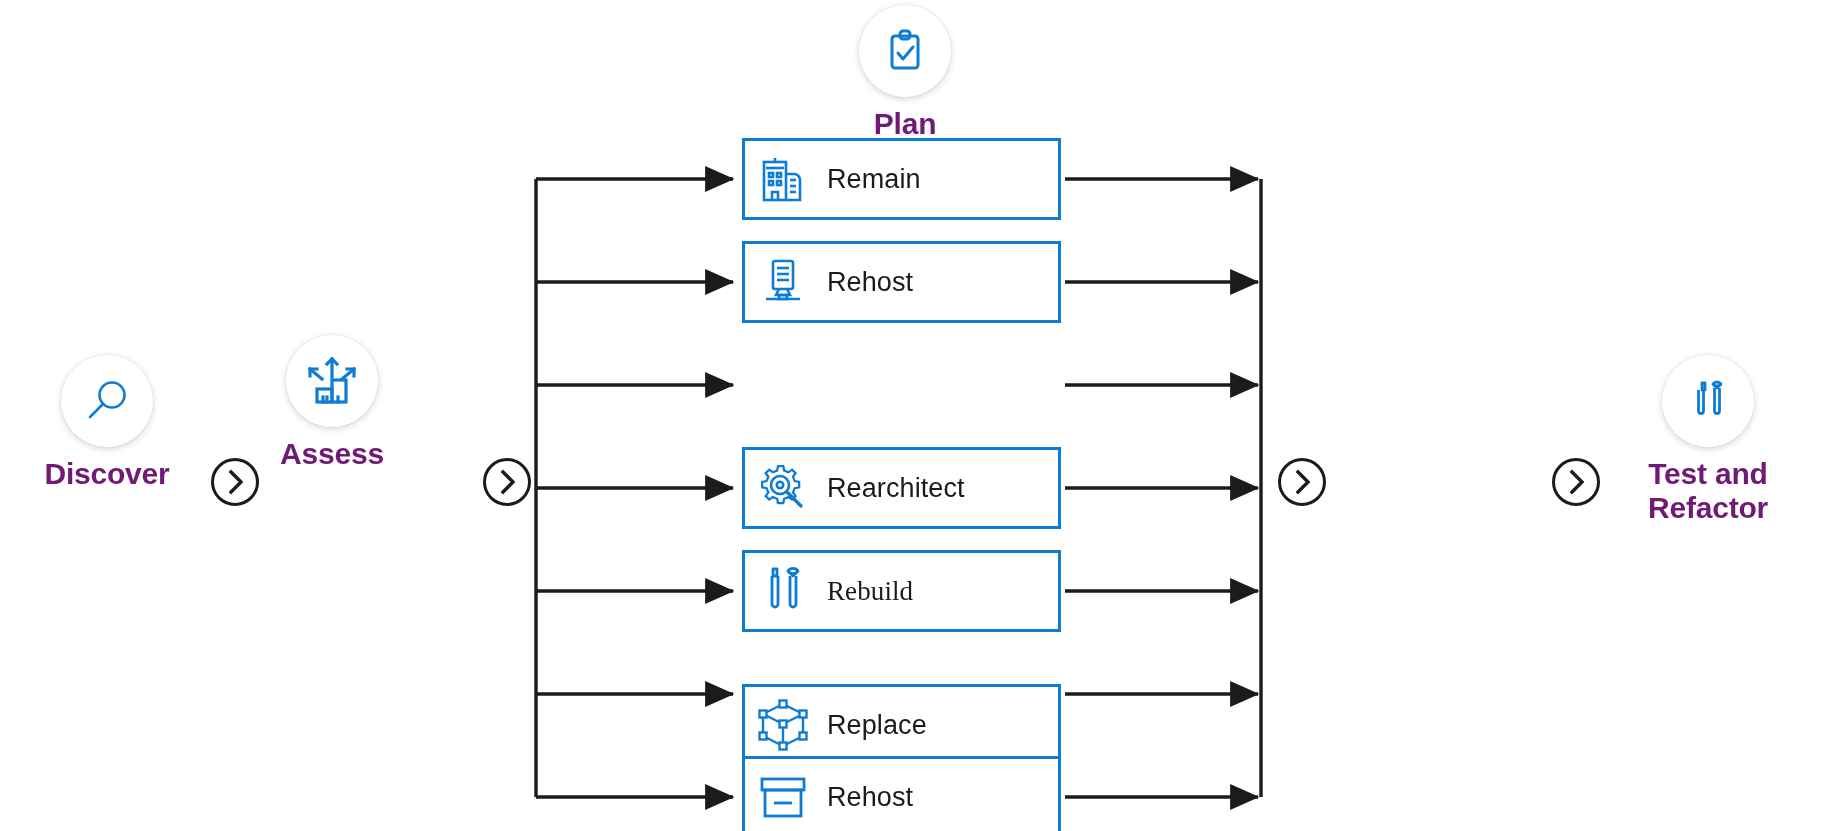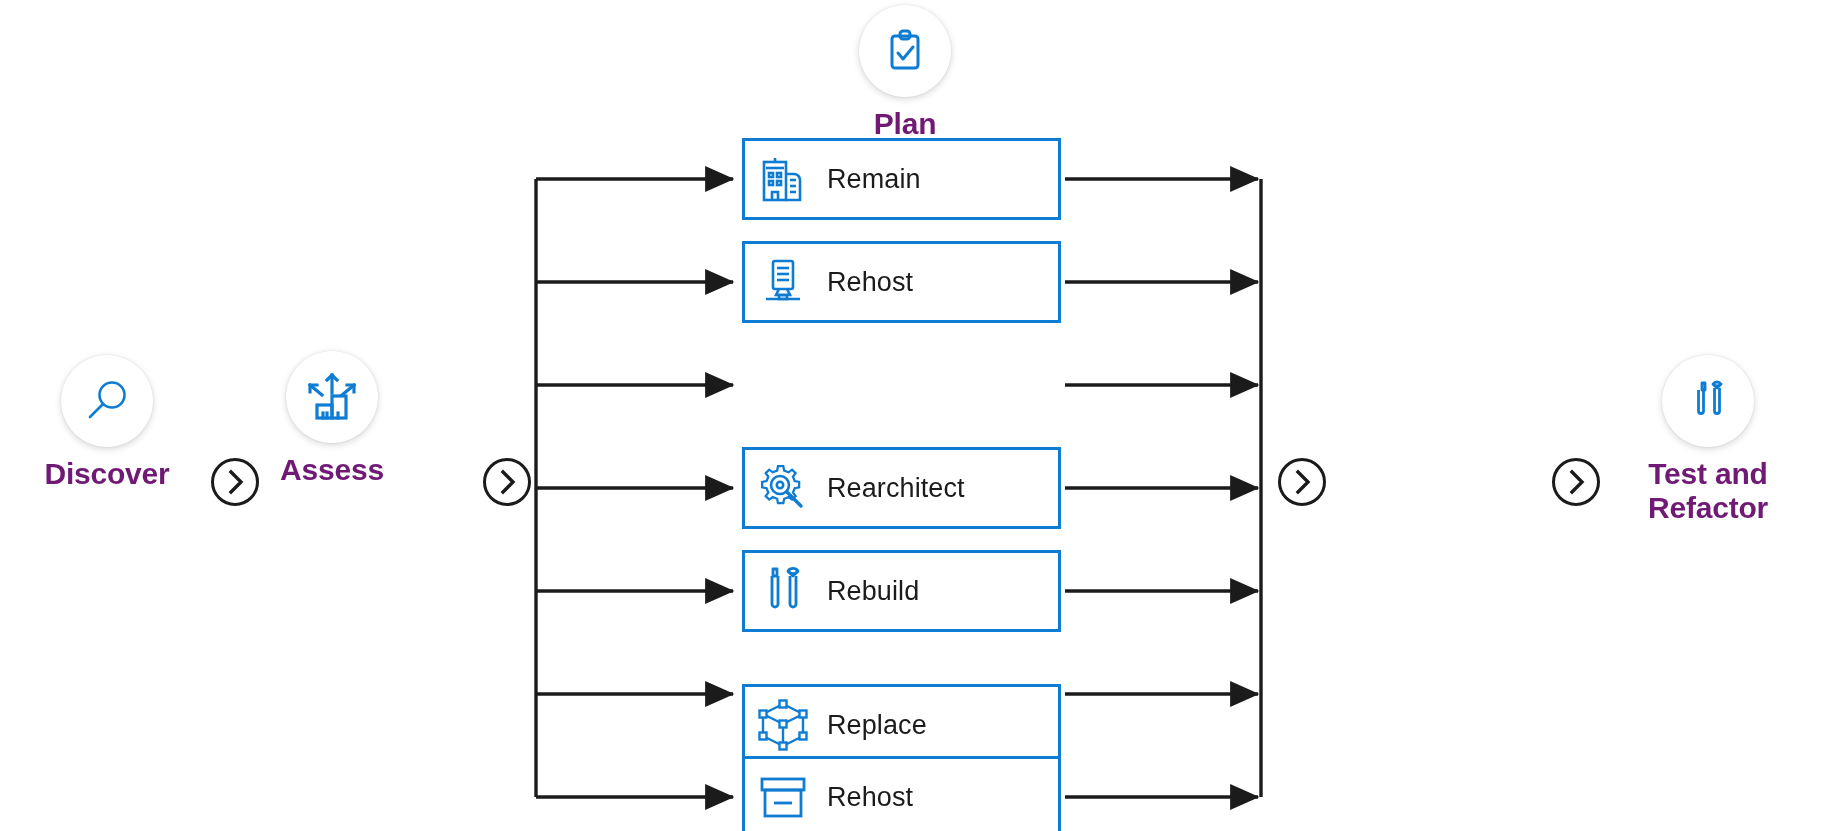--- a/index.html
+++ b/index.html
@@ -158,21 +158,21 @@
       <span>
         <svg width="52" height="52" viewBox="0 0 52 52">
           <circle cx="31" cy="20" r="12.5" fill="none" stroke="#0f7cd4" stroke-width="2.6"></circle>
           <line x1="22" y1="29" x2="9" y2="42" stroke="#0f7cd4" stroke-width="2.6" stroke-linecap="round"></line>
         </svg>
       </span>
     </div>
     <div class="phase-label">Discover</div>
   </div>
 
-  <div class="phase" style="left:217px;top:351px;">
+  <div class="phase" style="left:217px;top:335px;">
     <div class="phase-disc">
       <span>
         <svg width="56" height="56" viewBox="0 0 56 56">
           <g fill="none" stroke="#0f7cd4" stroke-width="3.2" stroke-linecap="square">
 
             <rect x="13" y="36" width="15" height="13"></rect>
             <rect x="28" y="27" width="14" height="22"></rect>
             <line x1="19" y1="44" x2="19" y2="49"></line>
             <line x1="23" y1="44" x2="23" y2="49"></line>
             <line x1="34" y1="44" x2="34" y2="49"></line>
@@ -275,21 +275,21 @@
           <path d="M22,4 l6,0 l1,5 l5,2 l4,-3 l4,4 l-3,4 l2,5 l5,1 l0,6 l-5,1 l-2,5 l3,4 l-4,4 l-4,-3 l-5,2 l-1,5 l-6,0 l-1,-5 l-5,-2 l-4,3 l-4,-4 l3,-4 l-2,-5 l-5,-1 l0,-6 l5,-1 l2,-5 l-3,-4 l4,-4 l4,3 l5,-2 z" transform="translate(-1,-1) scale(0.88) translate(3,3)"></path>
           <circle cx="23" cy="24" r="9"></circle>
           <circle cx="23" cy="24" r="3.2"></circle>
           <line x1="30" y1="31" x2="44" y2="45" stroke-width="3.4" stroke-linecap="round"></line>
         </g>
       </svg>
     </div>
     <div class="opt-label">Rearchitect</div>
   </div>
 
-  <div class="opt-box" style="top:550px;">
+  <div class="opt-box" style="top:550px;font-family:Liberation Serif, serif;">
     <div class="opt-icon">
       <svg width="50" height="54" viewBox="0 0 50 54">
         <g fill="none" stroke="#0f7cd4" stroke-width="2.8" stroke-linejoin="round">
           <path d="M15,5 L15,12 L19,12 L19,5 Z"></path>
           <path d="M16,12 L16,40 a3,3 0 0 0 3,3 a3,3 0 0 0 3,-3 L22,12" transform="translate(-2,0)"></path>
           <path d="M30,7 a6,6 0 0 1 10,0 l-5,5 z"></path>
           <path d="M30,7 a6,6 0 0 0 10,0"></path>
           <path d="M32,12 L32,40 a3,3 0 0 0 3,3 a3,3 0 0 0 3,-3 L38,12"></path>
         </g>
       </svg>

